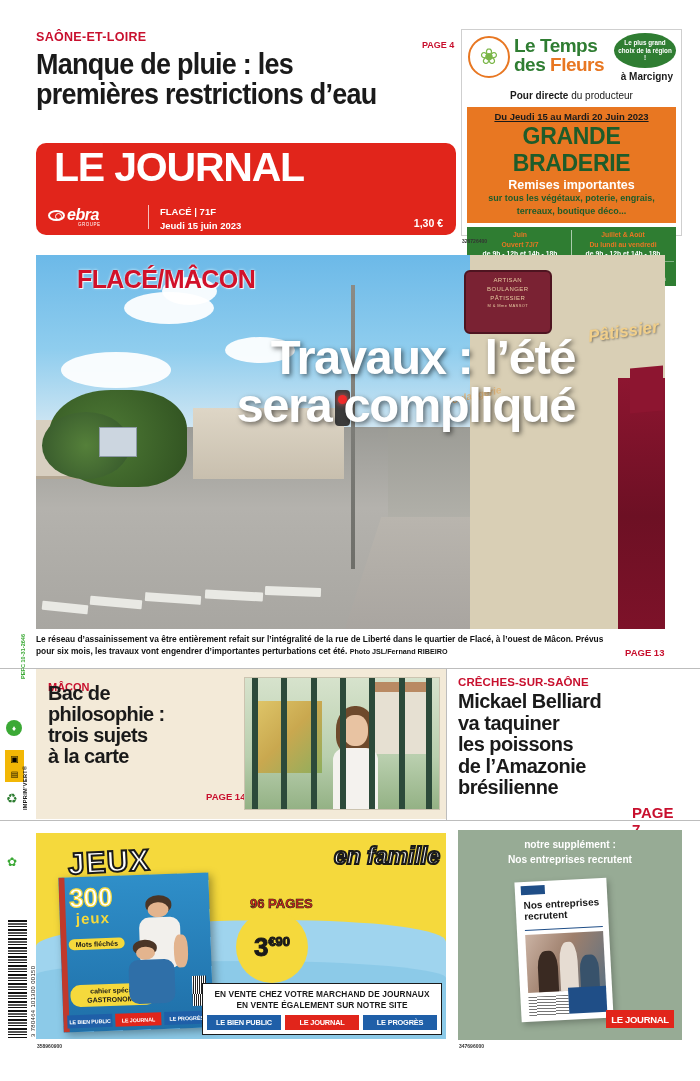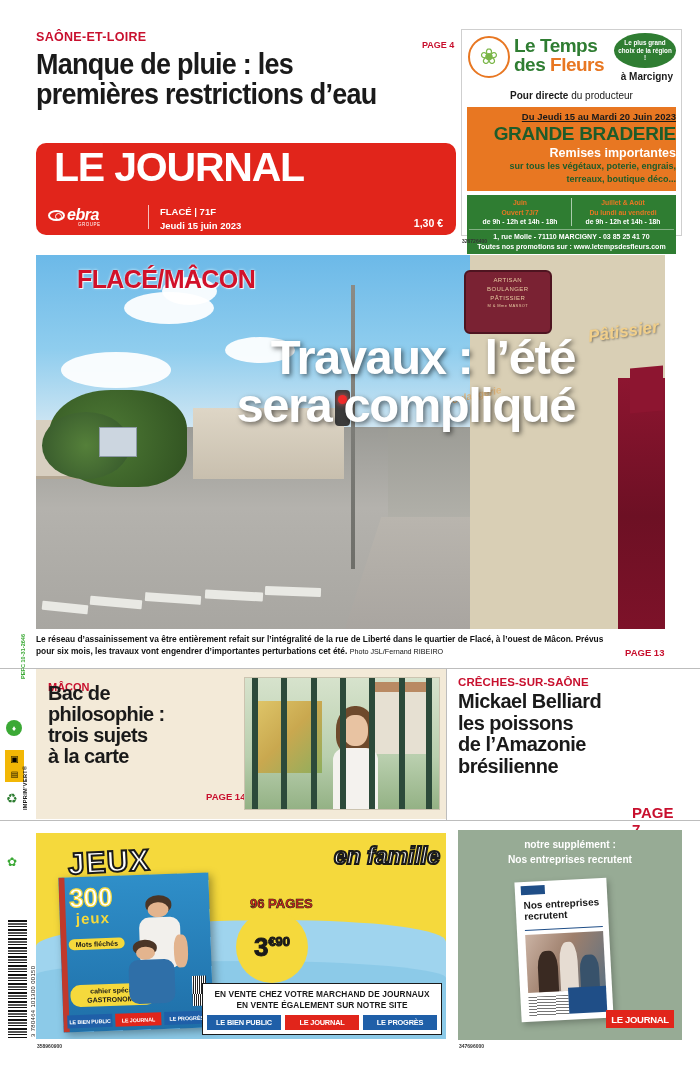--- a/index.html
+++ b/index.html
@@ -115,24 +115,24 @@
     position: absolute; right: 8px; top: 41px;
     font-size: 10px; font-weight: bold; color: #1a1a1a;
   }
   .fleurs-vente {
     text-align: center; font-size: 10px; font-weight: bold;
     color: #1a1a1a; margin-top: 2px;
   }
   .fleurs-vente .light { font-weight: normal; }
   .fleurs-orange-box {
     margin: 6px 5px 0 5px; background: #e87722; padding: 4px 0 6px;
-    text-align: right; color: #fff;
+    text-align: center; color: #fff;
   }
   .fl-date { font-size: 9.5px; font-weight: bold; text-decoration: underline; color:#1a1a1a; }
-  .fl-braderie { font-size: 19px; font-weight: bold; color: #1e5c2a; letter-spacing: -0.3px; margin-top:1px; }
+  .fl-braderie { font-size: 23px; font-weight: bold; color: #1e5c2a; letter-spacing: -0.3px; margin-top:1px; }
   .fl-remises { font-size: 12.5px; font-weight: bold; color: #fff; margin-top: 1px; }
   .fl-detail { font-size: 9px; font-weight: bold; color: #1e5c2a; line-height: 1.3; margin-top: 1px; }
   .fleurs-green-box {
     margin: 4px 5px 0 5px; background: #2f7d32; color: #fff;
     padding: 3px 2px 2px;
   }
   .fl-cols { display: flex; }
   .fl-col { flex: 1; text-align: center; font-size: 6.8px; line-height: 1.35; }
   .fl-col .hl { color: #e87722; font-weight: bold; }
   .fl-col .wh { color: #fff; font-weight: bold; }
@@ -247,21 +247,21 @@
     font-family: "Liberation Sans", sans-serif;
     padding-right: 80px;
   }
 
   
   .caption {
     position: absolute; left: 36px; top: 633px; width: 570px;
     font-size: 8.4px; font-weight: bold; line-height: 1.45;
     color: #111;
   }
-  .caption .credit { font-weight: normal; font-size: 7.2px; }
+  .caption .credit { font-weight: bold; font-size: 7.2px; }
   .page-13 {
     position: absolute; left: 625px; top: 647px;
     color: #c8102e; font-weight: bold; font-size: 9.5px;
   }
   .hr-line {
     position: absolute; left: 0; top: 668px; width: 700px;
     height: 1px; background: #bdbdbd;
   }
   .vr-line {
     position: absolute; left: 446px; top: 668px; width: 1px;
@@ -736,20 +736,21 @@
     <div class="mp-bar" style="left:79%"></div>
     <div class="mp-bar" style="left:93%"></div>
     <div class="mid-photo-frame"></div>
   </div>
 </div>
 
 <div class="mid-right">
   <div class="mid-right-kicker">CRÊCHES-SUR-SAÔNE</div>
   <div class="mid-right-head">
     <div>Mickael Belliard</div>
+    <div>va taquiner</div>
     <div>les poissons</div>
     <div>de l’Amazonie</div>
     <div>brésilienne</div>
   </div>
   <div class="mid-right-page">PAGE 7</div>
 </div>
 
 <div class="ad-jeux">
   <div class="jx-wave"></div>
   <div class="jx-wave2"></div>

